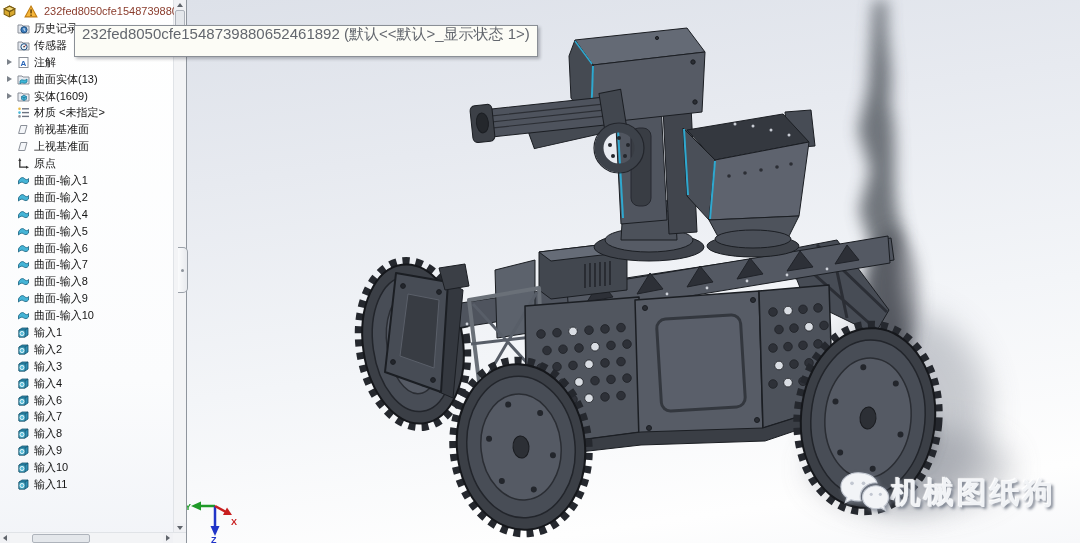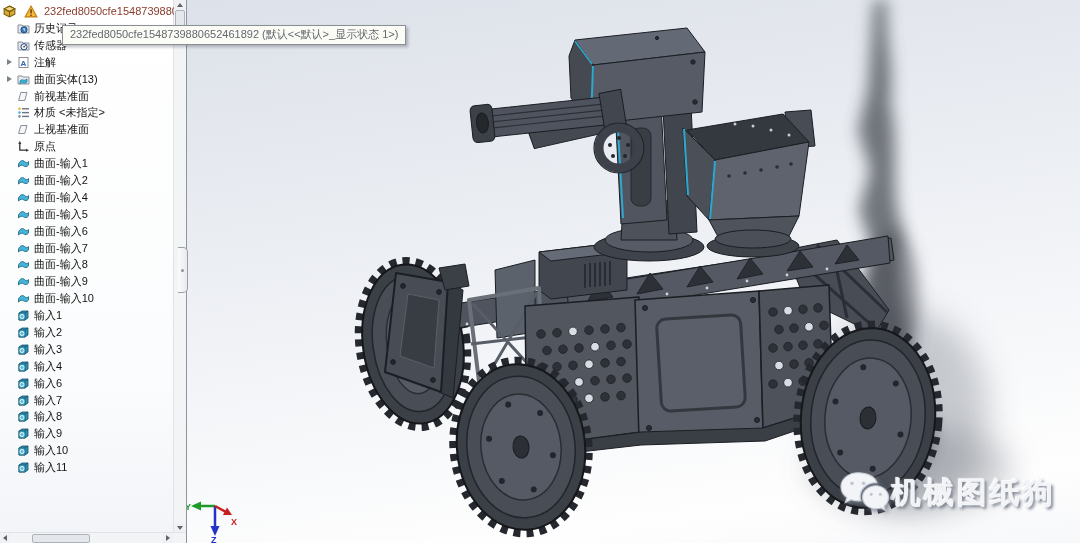--- a/index.html
+++ b/index.html
@@ -31,23 +31,23 @@
   .tri-rt{width:0;height:0;border-top:3px solid transparent;border-bottom:3px solid transparent;border-left:4px solid #5f646b;}
   .vthumb{position:absolute;left:1px;right:1px;top:10px;height:24px;background:#e4e7eb;border:1px solid #aeb3bb;border-radius:2px;}
   .hthumb{position:absolute;top:1px;height:7px;left:32px;width:56px;background:#e4e7eb;border:1px solid #aeb3bb;border-radius:2px;}
 
   .splitter{position:absolute;left:178px;top:247px;width:9px;height:44px;z-index:30;
             background:linear-gradient(90deg,#fafbfc,#e8eaee);border:1px solid #9aa0a8;border-left:none;
             border-radius:0 5px 5px 0;display:flex;align-items:center;justify-content:center;}
   .splitter .dot{width:3px;height:3px;border-radius:50%;background:#8f959d;}
 
   
-  .tooltip{position:absolute;left:62px;top:25px;height:15px;z-index:40;padding:1px 7px 2px 7px;
+  .tooltip{position:absolute;left:74px;top:25px;height:15px;z-index:40;padding:1px 7px 14px 7px;
            background:#fcfcf6;border:1px solid #8a8f96;box-shadow:2px 2px 3px rgba(40,44,52,.3);
-           font-size:11px;color:#63676e;white-space:nowrap;display:flex;align-items:center;}
+           font-size:15px;color:#63676e;white-space:nowrap;display:flex;align-items:center;}
 
   
   .viewport{position:absolute;left:187px;top:0;width:893px;height:543px;
             background:linear-gradient(172deg,#dde1e9 0%,#e7eaf0 28%,#f3f5f8 60%,#fefefe 88%,#f7f8fa 100%);}
   .viewport svg.scene{position:absolute;left:0;top:0;}
 
   
   .watermark{position:absolute;right:24px;bottom:24px;display:flex;align-items:center;gap:1px;z-index:20;}
   .wm-icon{filter:drop-shadow(2px 2px 2px rgba(125,132,145,.85));}
   .wm-text{font-size:30px;letter-spacing:3px;color:#f1f3f6;font-weight:600;
@@ -120,41 +120,54 @@
           </span>
           <span class="ticon">
             <svg width="13" height="13" viewBox="0 0 13 13">
               <path d="M1 3h4l1 1h6v7H1z" fill="#e8ecf2" stroke="#8a8f98"></path>
               <path d="M3 8c2-3 4 1 7-2v3c-3 3-5-1-7 2z" fill="#3fb7d8" stroke="#1b7c99" stroke-width="0.8"></path>
             </svg>
           </span>
           <span class="tlabel">曲面实体(13)</span>
         </div>
         <div class="tree-row">
-          <span class="tw"></span>
-          <span class="ticon">
-            <svg width="13" height="13" viewBox="0 0 13 13">
-              <path d="M3.8 2.5h6.2l-2.2 8H1.6z" fill="#f4f6f9" stroke="#8a8f98"></path>
-            </svg>
-          </span>
-          <span class="tlabel">前视基准面</span>
+          <span class="tw">
+            <span class="tri-r"></span>
+          </span>
+          <span class="ticon">
+            <svg width="13" height="13" viewBox="0 0 13 13">
+              <path d="M1 3h4l1 1h6v7H1z" fill="#e8ecf2" stroke="#8a8f98"></path>
+              <path d="M4.5 6.5l2.5-1.3 2.5 1.3v2.8L7 10.6 4.5 9.3z" fill="#49b8d8" stroke="#1b6f92" stroke-width="0.7"></path>
+              <path d="M4.5 6.5L7 7.8l2.5-1.3M7 7.8v2.8" stroke="#1b6f92" fill="none" stroke-width="0.7"></path>
+            </svg>
+          </span>
+          <span class="tlabel">实体(1609)</span>
         </div>
         <div class="tree-row">
           <span class="tw"></span>
           <span class="ticon">
             <svg width="13" height="13" viewBox="0 0 13 13">
               <circle cx="2.5" cy="2.8" r="1.3" fill="#e8b93f"></circle>
               <rect x="5" y="2.1" width="7" height="1.4" fill="#6b7280"></rect>
               <circle cx="2.5" cy="6.6" r="1.3" fill="#49b8d8"></circle>
               <rect x="5" y="5.9" width="7" height="1.4" fill="#6b7280"></rect>
               <circle cx="2.5" cy="10.4" r="1.3" fill="#8a8f98"></circle>
               <rect x="5" y="9.7" width="7" height="1.4" fill="#6b7280"></rect>
             </svg>
           </span>
           <span class="tlabel">材质 &lt;未指定&gt;</span>
+        </div>
+        <div class="tree-row">
+          <span class="tw"></span>
+          <span class="ticon">
+            <svg width="13" height="13" viewBox="0 0 13 13">
+              <path d="M3.8 2.5h6.2l-2.2 8H1.6z" fill="#f4f6f9" stroke="#8a8f98"></path>
+            </svg>
+          </span>
+          <span class="tlabel">前视基准面</span>
         </div>
         <div class="tree-row">
           <span class="tw"></span>
           <span class="ticon">
             <svg width="13" height="13" viewBox="0 0 13 13">
               <path d="M3.8 2.5h6.2l-2.2 8H1.6z" fill="#f4f6f9" stroke="#8a8f98"></path>
             </svg>
           </span>
           <span class="tlabel">上视基准面</span>
         </div>

